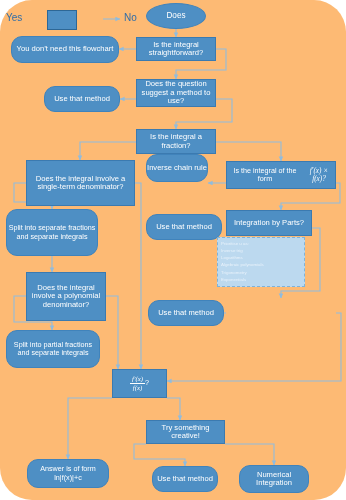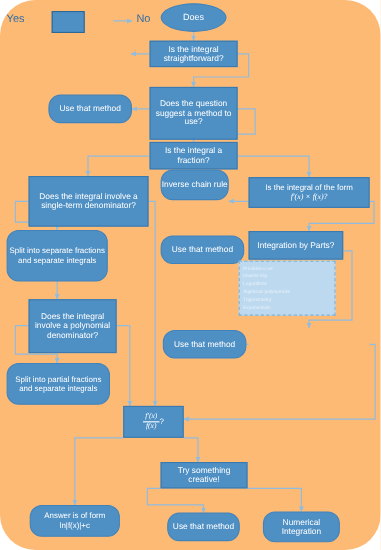--- a/index.html
+++ b/index.html
@@ -147,34 +147,35 @@
   </svg>
 
   <div class="legendtxt" style="left:6px;top:12px;">Yes</div>
   <div class="legendbox" style="left:47px;top:10px;width:28px;height:18px;"></div>
   <div class="legendtxt" style="left:124px;top:12px;">No</div>
 
   <div class="node ellipse n1" style="left:146px;top:3px;width:60px;height:26px;">Does</div>
 
   <div class="node rect n2" style="left:136px;top:37px;width:80px;height:24px;">Is the integral straightforward?</div>
 
-
-  <div class="node rect n2" style="left:136px;top:79px;width:80px;height:48px;">Does the question suggest a method to use?</div>
+  <div class="node pill n2" style="left:11px;top:36px;width:108px;height:27px;">You don’t need this flowchart</div>
+
+  <div class="node rect n2" style="left:136px;top:79px;width:80px;height:28px;">Does the question suggest a method to use?</div>
 
   <div class="node pill n2" style="left:44px;top:86px;width:76px;height:26px;">Use that method</div>
 
   <div class="node rect n2" style="left:136px;top:129px;width:80px;height:25px;">Is the integral a fraction?</div>
 
   <div class="node rect n2" style="left:26px;top:160px;width:109px;height:46px;">Does the integral involve a single-term denominator?</div>
 
   <div class="node pill n3" style="left:6px;top:209px;width:92px;height:47px;">Split into separate fractions and separate integrals</div>
 
   <div class="node pill n2" style="left:146px;top:154px;width:62px;height:28px;">Inverse chain rule</div>
 
-  <div class="node rect n3" style="left:226px;top:161px;width:110px;height:28px;flex-direction:column;">
+  <div class="node rect n3" style="left:226px;top:161px;width:110px;height:28px;flex-direction:row;">
     <span>Is the integral of the form</span>
     <span class="it">f′(x) × f(x)?</span>
   </div>
 
   <div class="node pill n2" style="left:146px;top:214px;width:76px;height:26px;">Use that method</div>
 
   <div class="node rect n2" style="left:226px;top:210px;width:86px;height:26px;">Integration by Parts?</div>
 
   <div class="parts-list" style="left:217px;top:237px;width:88px;height:50px;">
     <div>Prioritise u as:</div>

